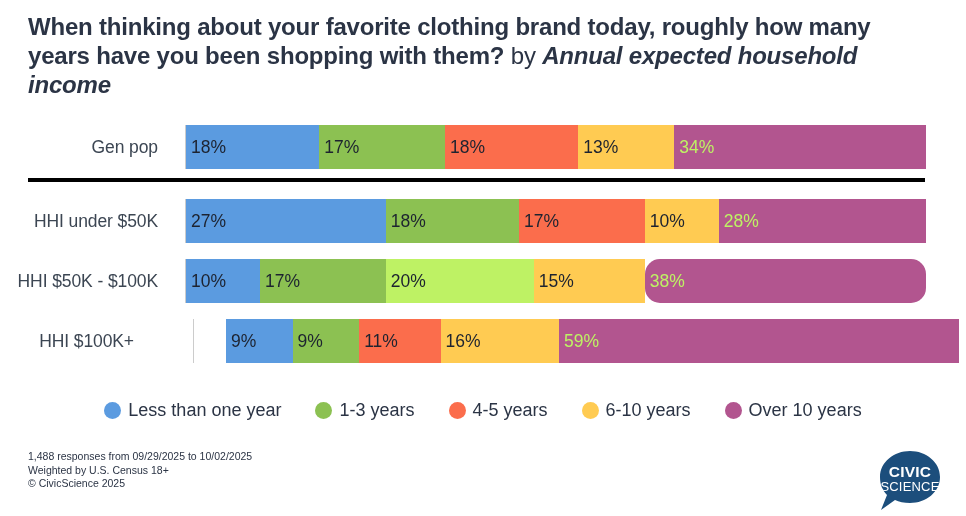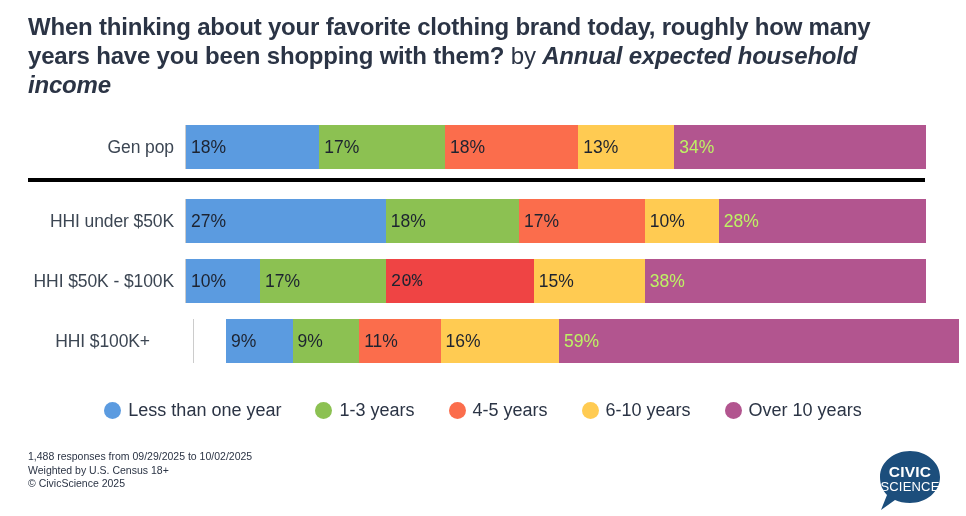--- a/index.html
+++ b/index.html
@@ -51,21 +51,21 @@
     position: absolute;
     left: 0;
     width: 966px;
     height: 44px;
     display: flex;
     align-items: center;
   }
   .row-label {
     width: 185px;
     text-align: right;
-    padding-right: 11px;
+    padding-right: 27px;
     box-sizing: border-box;
     font-size: 17.5px;
     color: #3c4653;
     white-space: nowrap;
     letter-spacing: -0.1px;
   }
   .axis-tick {
     width: 1px;
     height: 44px;
     background: #cccccc;
@@ -181,23 +181,23 @@
         <div class="seg" style="background: rgb(255, 203, 82); flex: 0 0 10%;">10%</div>
         <div class="seg light-text" style="background: rgb(178, 85, 143); flex: 0 0 28%;">28%</div>
       </div>
     </div>
     <div class="row" style="top: 134px;">
       <div class="row-label">HHI $50K - $100K</div>
       <div class="axis-tick"></div>
       <div class="bar">
         <div class="seg" style="background: rgb(91, 155, 224); flex: 0 0 10%;">10%</div>
         <div class="seg" style="background: rgb(140, 193, 82); flex: 0 0 17%;">17%</div>
-        <div class="seg" style="background: #ef4444; flex: 0 0 20%; font-family: Liberation Mono, monospace;">20%</div>
+        <div class="seg" style="background: #bef264; flex: 0 0 20%;">20%</div>
         <div class="seg" style="background: rgb(255, 203, 82); flex: 0 0 15%;">15%</div>
-        <div class="seg light-text" style="background: rgb(178, 85, 143); flex: 0 0 38%;">38%</div>
+        <div class="seg light-text" style="background: rgb(178, 85, 143); flex: 0 0 38%; border-radius: 15px;">38%</div>
       </div>
     </div>
     <div class="row" style="top: 194px; gap: 32px;">
       <div class="row-label">HHI $100K+</div>
       <div class="axis-tick"></div>
       <div class="bar">
         <div class="seg" style="background: rgb(91, 155, 224); flex: 0 0 9%;">9%</div>
         <div class="seg" style="background: rgb(140, 193, 82); flex: 0 0 9%;">9%</div>
         <div class="seg" style="background: rgb(251, 109, 76); flex: 0 0 11%;">11%</div>
         <div class="seg" style="background: rgb(255, 203, 82); flex: 0 0 16%;">16%</div>

